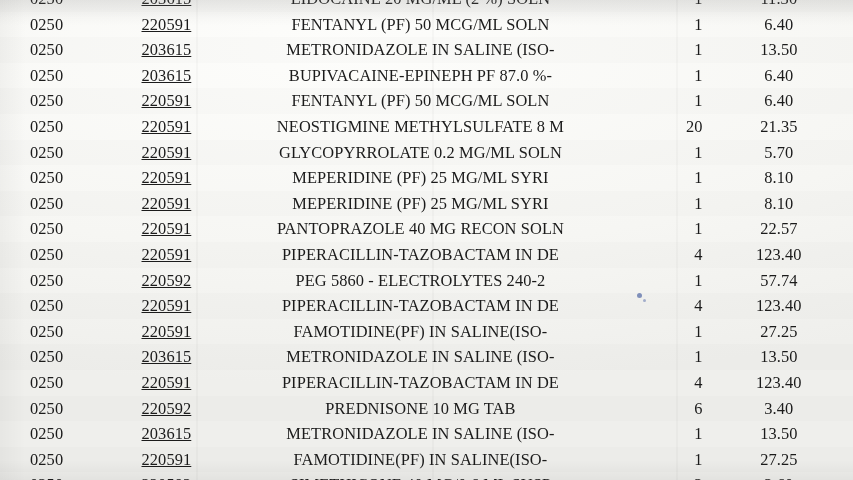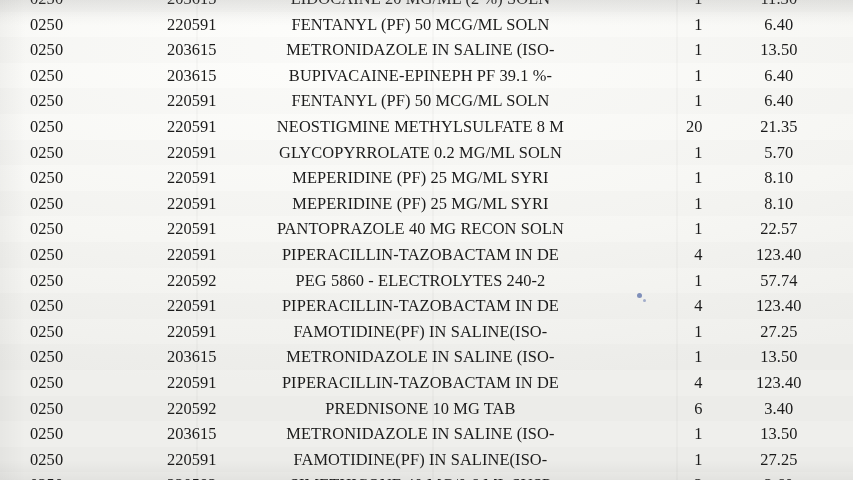--- a/index.html
+++ b/index.html
@@ -73,21 +73,22 @@
     vertical-align: middle;
     line-height: 25.6px;
   }
   .col-dept {
     width: 96px;
     padding-left: 30px !important;
     text-align: left;
   }
   .col-code {
     width: 110px;
-    text-align: right;
+    text-align: center;
+    text-decoration: underline;
   }
   .col-desc {
     width: 430px;
     text-align: center;
   }
   .col-qty {
     width: 90px;
     text-align: right;
     padding-right: 22px !important;
   }
@@ -157,21 +158,21 @@
         <tr>
           <td class="col-dept">0250</td>
           <td class="col-code">203615</td>
           <td class="col-desc">METRONIDAZOLE IN SALINE (ISO-</td>
           <td class="col-qty">1</td>
           <td class="col-amt">13.50</td>
         </tr>
         <tr>
           <td class="col-dept">0250</td>
           <td class="col-code">203615</td>
-          <td class="col-desc">BUPIVACAINE-EPINEPH PF 39.1 %-</td>
+          <td class="col-desc">BUPIVACAINE-EPINEPH PF 87.0 %-</td>
           <td class="col-qty">1</td>
           <td class="col-amt">6.40</td>
         </tr>
         <tr>
           <td class="col-dept">0250</td>
           <td class="col-code">220591</td>
           <td class="col-desc">FENTANYL (PF) 50 MCG/ML SOLN</td>
           <td class="col-qty">1</td>
           <td class="col-amt">6.40</td>
         </tr>

